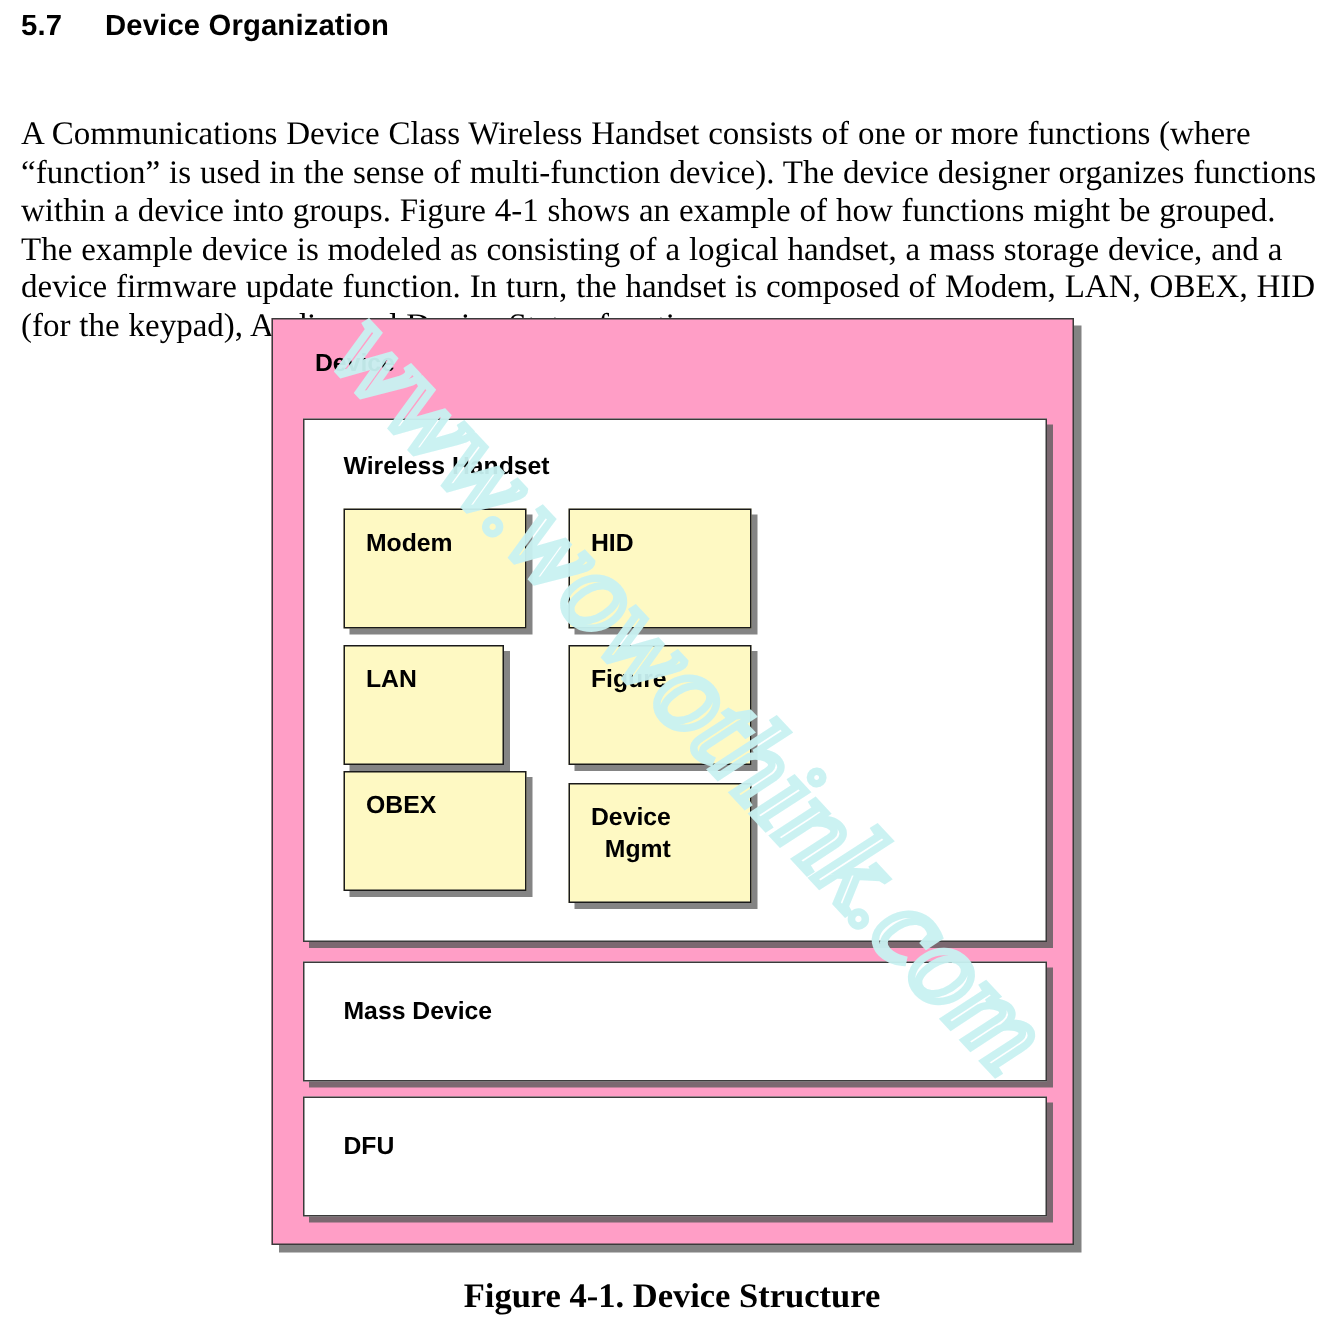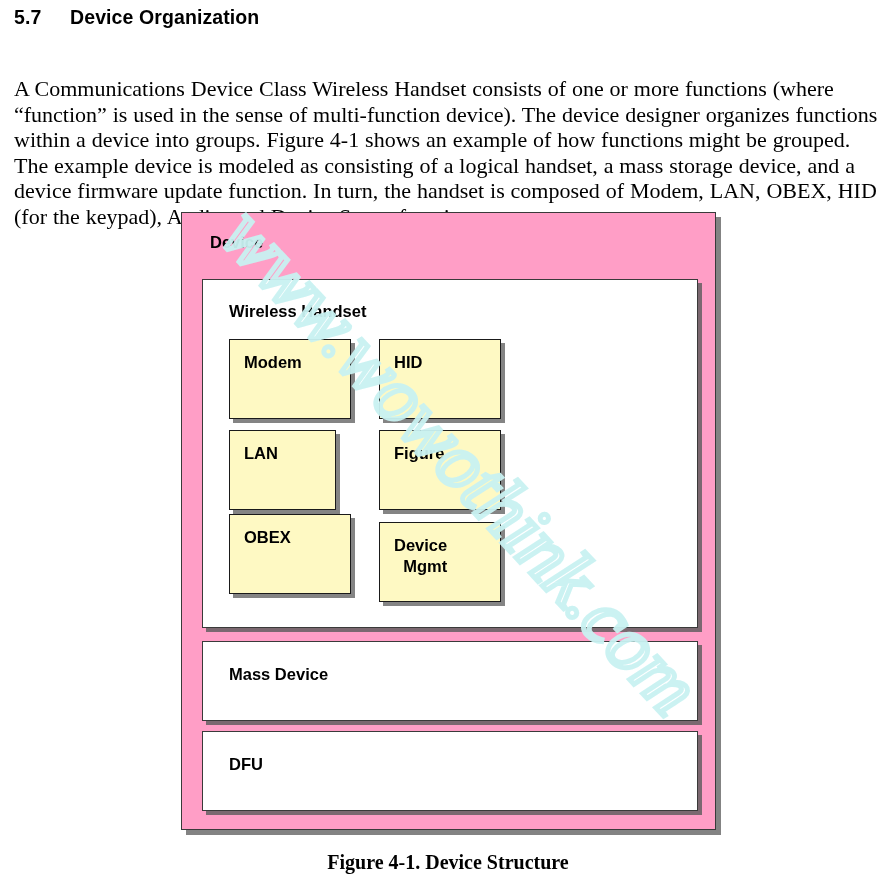--- a/index.html
+++ b/index.html
@@ -148,21 +148,21 @@
 
   
   .figure-caption {
     position: absolute;
     left: 0;
     top: 851px;
     width: 896px;
     text-align: center;
     font-family: "Liberation Serif", serif;
     font-weight: bold;
-    font-size: 20px;
+    font-size: 23px;
   }
 
   
   .watermark {
     position: absolute;
     left: 188px;
     top: 178px;
     width: 560px;
     height: 560px;
     pointer-events: none;

